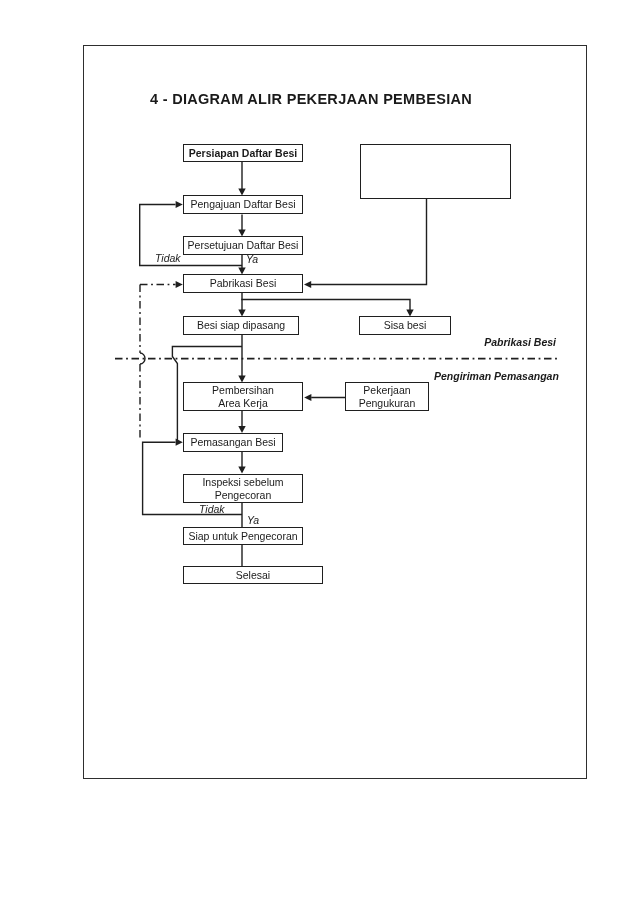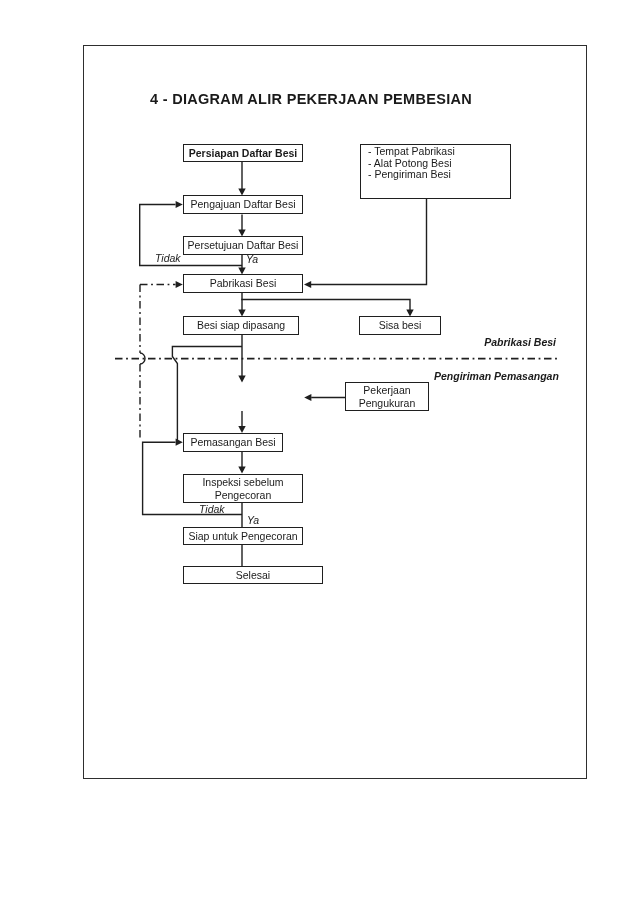--- a/index.html
+++ b/index.html
@@ -105,47 +105,46 @@
     <path class="dashdot" d="M140 284.5 V353"></path>
     <path d="M140 353 A5 5.5 0 0 1 140 364"></path>
     <path class="dashdot" d="M140 364 V438"></path>
   </svg>
 
   <div class="node bold" style="left:183px;top:144px;width:120px;height:18px;">
     <span>Persiapan Daftar Besi</span>
   </div>
 
   <div class="node-lapangan">
-    <div class="items">
-      <div>- Tempat Pabrikasi</div>
-      <div>- Alat Potong Besi</div>
-      <div>- Pengiriman Besi</div>
-    </div>
   </div>
 
   <div class="node" style="left:183px;top:195px;width:120px;height:19px;">
     <span>Pengajuan Daftar Besi</span>
   </div>
 
   <div class="node" style="left:183px;top:236px;width:120px;height:19px;">
     <span>Persetujuan Daftar Besi</span>
   </div>
 
   <div class="node" style="left:183px;top:274px;width:120px;height:19px;">
     <span>Pabrikasi Besi</span>
   </div>
 
   <div class="node" style="left:183px;top:316px;width:116px;height:19px;">
     <span>Besi siap dipasang</span>
   </div>
 
-  <div class="node" style="left:359px;top:316px;width:82px;height:19px;">
+  <div class="node" style="left:359px;top:316px;width:92px;height:19px;">
     <span>Sisa besi</span>
   </div>
 
+  <div class="node" style="left:183px;top:382px;width:120px;height:29px;">
+    <span>Pembersihan</span>
+    <span>Area Kerja</span>
+  </div>
 
   <div class="node" style="left:345px;top:382px;width:84px;height:29px;">
     <span>Pekerjaan</span>
     <span>Pengukuran</span>
   </div>
 
   <div class="node" style="left:183px;top:433px;width:100px;height:19px;">
     <span>Pemasangan Besi</span>
   </div>
 

